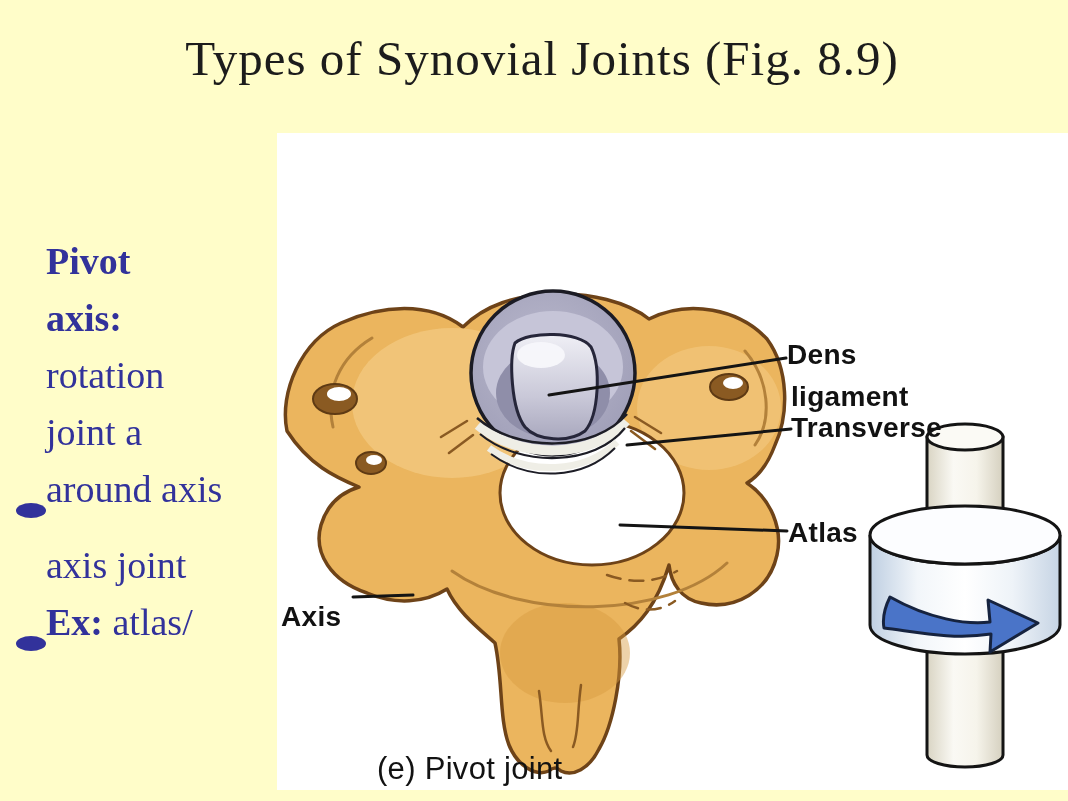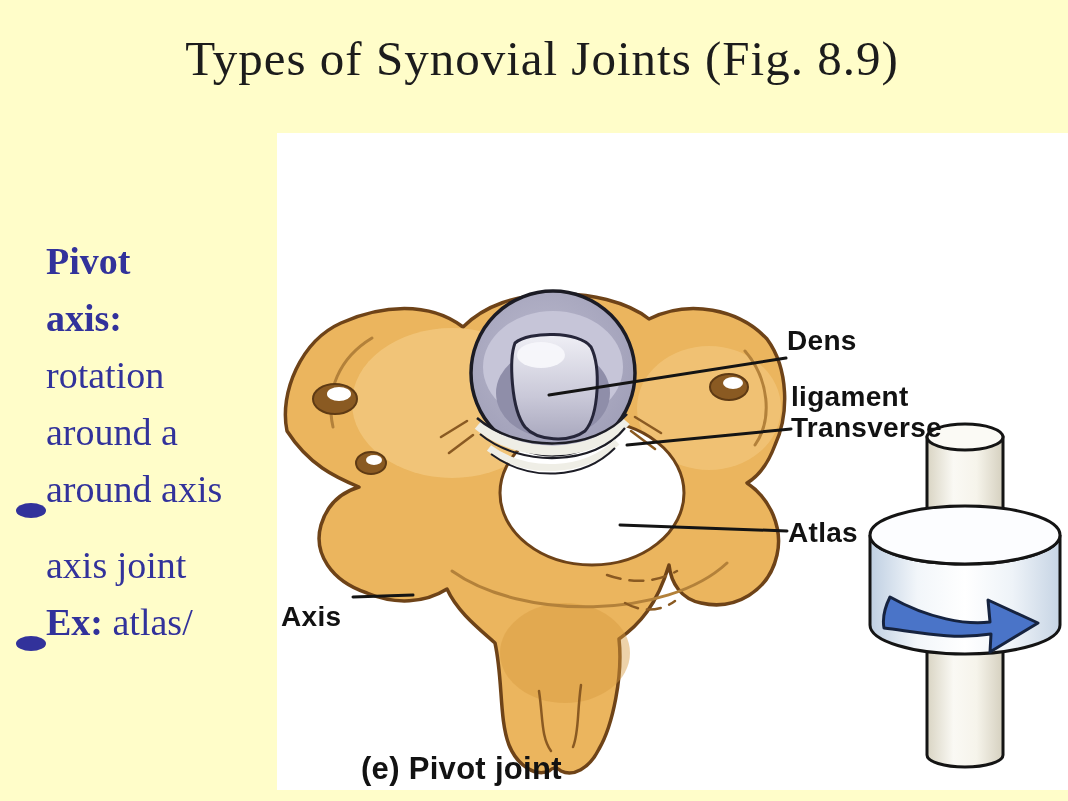--- a/index.html
+++ b/index.html
@@ -29,26 +29,26 @@
   .b{font-weight:700;}
 
   
   .panel{position:absolute;left:277px;top:133px;width:791px;height:657px;background:var(--panel,#ffffff);}
   .artwork{position:absolute;left:0;top:0;}
 
   .fig-label{
     position:absolute;font-weight:700;font-size:28px;line-height:31px;
     color:var(--label-text,#121212);letter-spacing:.3px;white-space:nowrap;
   }
-  .lbl-dens{left:510px;top:192px;}
+  .lbl-dens{left:510px;top:206px;}
   .lbl-transverse{left:514px;top:248px;}
   .lbl-atlas{left:511px;top:384px;}
   .lbl-axis{left:4px;top:468px;}
   .caption{
-    position:absolute;left:84px;top:618px;font-weight:700;font-size:31px;
+    position:absolute;left:100px;top:618px;font-weight:400;font-size:31px;
     color:var(--label-text,#121212);letter-spacing:.3px;white-space:nowrap;
   }
 
   
   .bone-main{fill:var(--bone-fill,#EBB55E);stroke:var(--bone-outline,#6E4318);stroke-width:3.5;stroke-linejoin:round;}
   .bone-shade{fill:none;stroke:#b3813a;stroke-width:3;stroke-linecap:round;}
   .bone-shade-dk{fill:none;stroke:#8a5a22;stroke-width:2.5;stroke-linecap:round;}
   .bone-hole{fill:#ffffff;stroke:var(--bone-outline,#6E4318);stroke-width:3;}
   .hole-dark{fill:#8a5a22;stroke:#5e3a14;stroke-width:2;}
   .hole-hl{fill:#ffffff;}
@@ -62,21 +62,21 @@
 
   <div class="title">Types of Synovial Joints (Fig. 8.9)</div>
 
   <div class="bullets">
     <div class="bullet-item">
       <span class="dot"></span>
       <div class="bullet-lines">
         <div class="b">Pivot</div>
         <div class="b">axis:</div>
         <div>rotation</div>
-        <div>around a</div>
+        <div>joint a</div>
         <div>around axis</div>
       </div>
     </div>
     <div class="bullet-item">
       <span class="dot"></span>
       <div class="bullet-lines">
         <div>axis joint</div>
         <div><span class="b">Ex:</span><span> atlas/</span></div>
       </div>
     </div>

